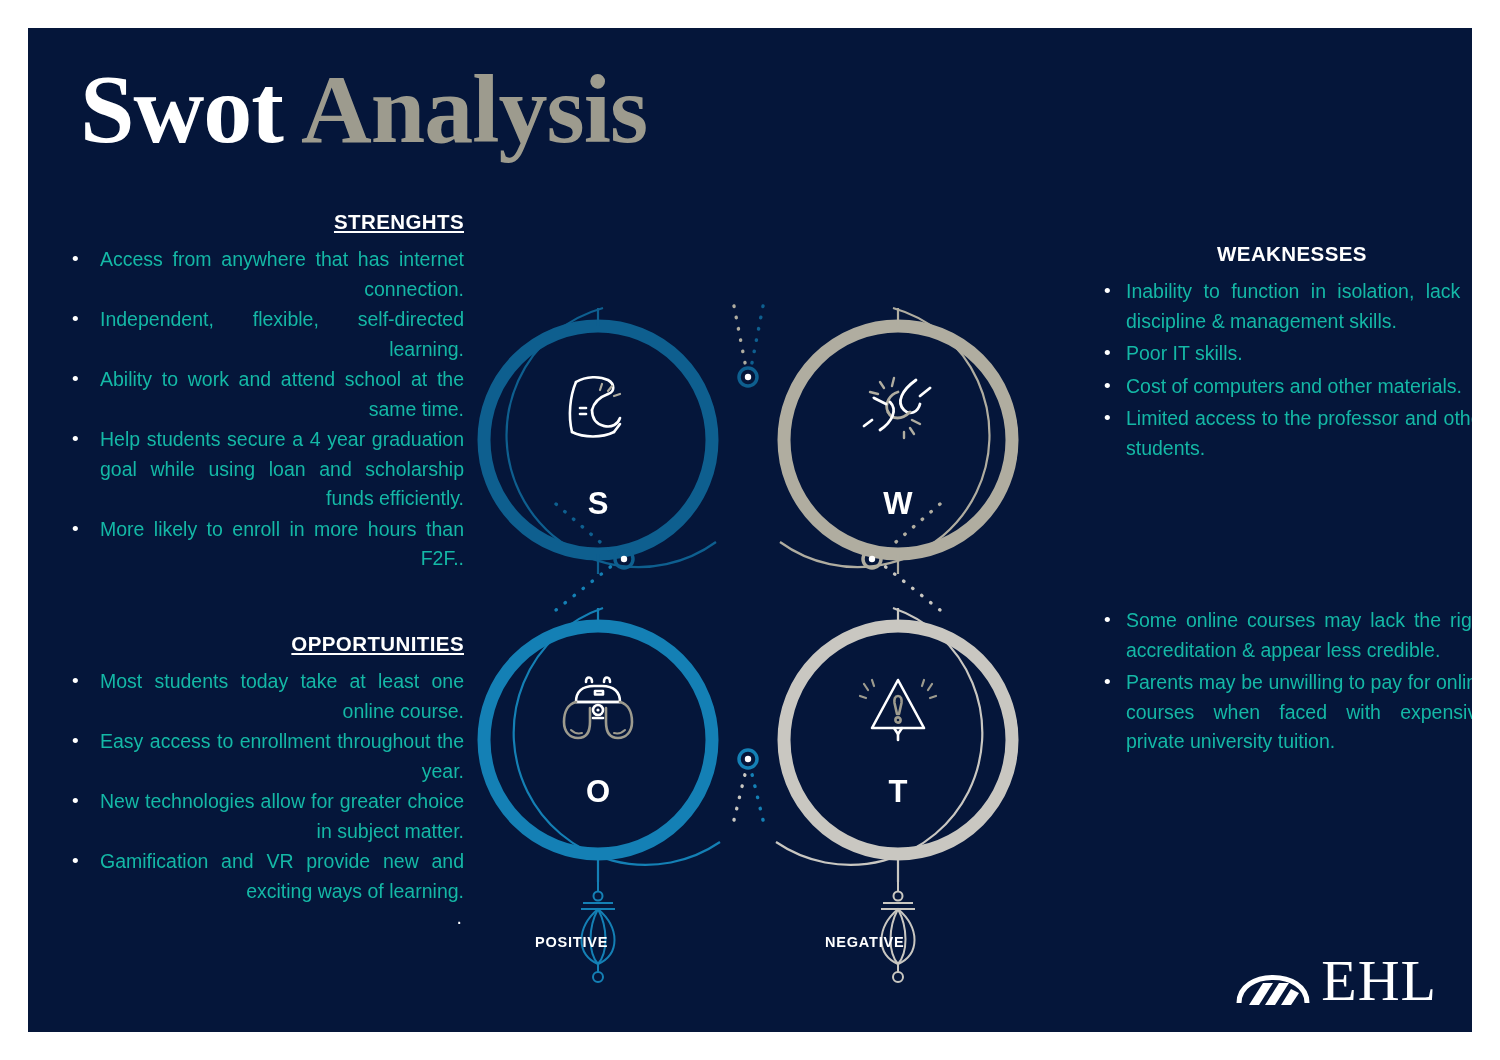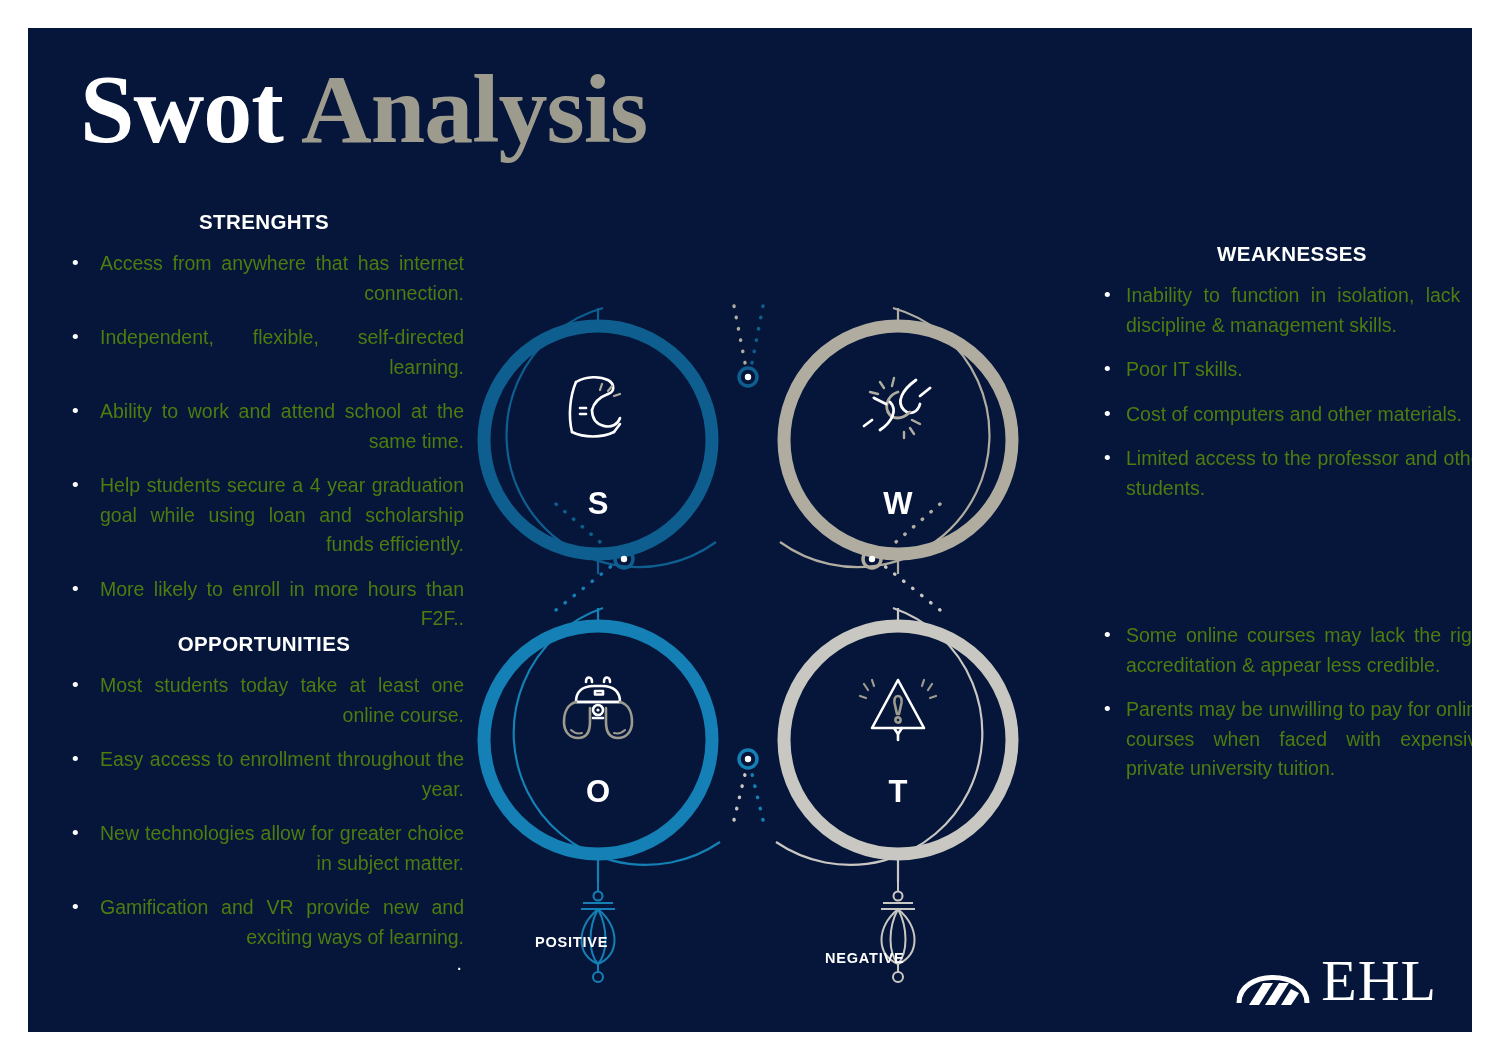--- a/index.html
+++ b/index.html
@@ -40,31 +40,30 @@
   
   .panel { position: absolute; }
   .panel-head {
     font-family: "Liberation Sans", sans-serif;
     font-weight: bold;
     color: #ffffff;
     font-size: 20.5px;
     letter-spacing: 0.4px;
     margin-bottom: 11px;
   }
-  .panel-left .panel-head { text-align: center; }
+  .panel-left .panel-head { text-align: right; text-decoration: underline; }
   .panel-right .panel-head { text-align: center; }
 
   .bullets { list-style: none; margin: 0; padding: 0; }
   .bullets li {
     position: relative;
-    color: #4d7c0f;
+    color: #14b8a6;
     font-size: 19.5px;
     line-height: 29.5px;
     margin-bottom: 1px;
-    margin-top: 15px;
   }
   
   .panel-left .bullets li {
     padding-left: 36px;
     text-align: justify;
     text-align-last: right;
   }
   .panel-left .bullets li::before {
     content: "•";
     position: absolute;
@@ -124,21 +123,21 @@
     position: absolute;
     color: #ffffff;
     font-family: "Liberation Sans", sans-serif;
     font-weight: bold;
     font-size: 14.5px;
     letter-spacing: 0.8px;
     text-align: left;
     width: 200px;
   }
   #label-positive { left: 87px; top: 688px; }
-  #label-negative { left: 377px; top: 704px; }
+  #label-negative { left: 377px; top: 688px; }
 
   
   #logo {
     position: absolute;
     right: 35px;
     bottom: 22px;
     display: flex;
     align-items: center;
     gap: 10px;
   }

